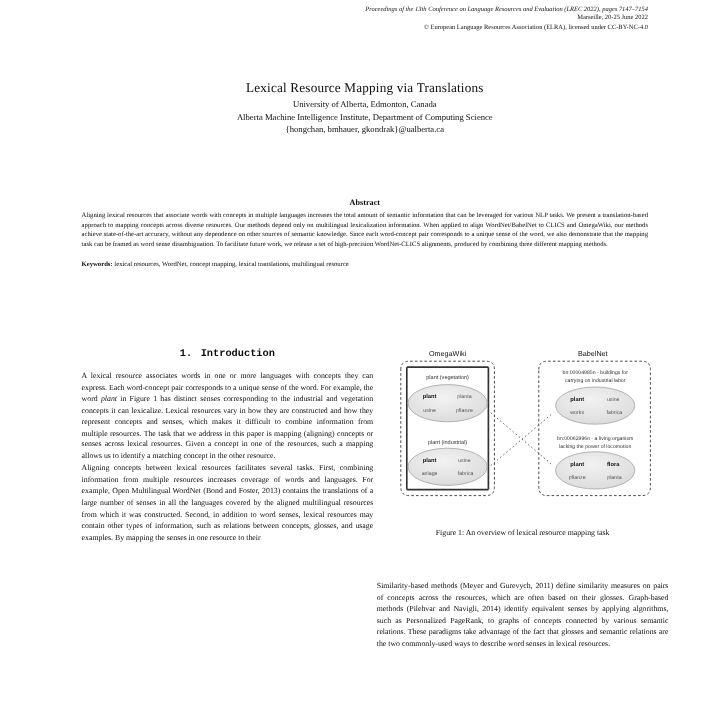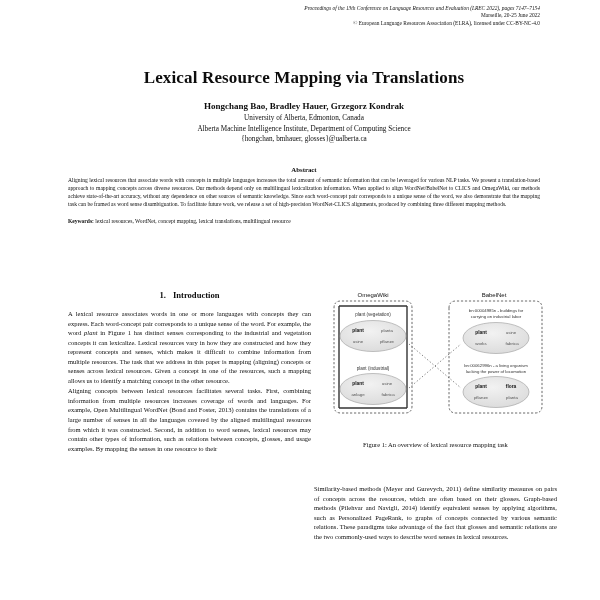--- a/index.html
+++ b/index.html
@@ -16,21 +16,21 @@
   .page-header{
     position:absolute; top:5px; left:68px; right:60px;
     text-align:right;
     font-size:5.4px; line-height:7.4px;
     color:#111;
   }
   .page-header .ln1{ font-style:italic; }
 
   
   .title-block{ position:absolute; top:68px; left:68px; right:60px; text-align:center; }
-  .paper-title{ font-size:17px; font-weight:bold; letter-spacing:.15px; }
+  .paper-title{ font-size:11px; font-weight:normal; letter-spacing:.15px; }
   .authors{ margin-top:13px; font-size:9px; font-weight:bold; }
   .affil{ margin-top:2.5px; font-size:7.2px; line-height:9.4px; }
   .email{ font-size:7.2px; line-height:9.4px; }
 
   
   .abstract-wrap{ position:absolute; top:166px; left:68px; right:60px; }
   .abstract-head{ text-align:center; font-size:6.8px; font-weight:bold; margin-bottom:3px; }
   .abstract-body{
     font-size:5.55px; line-height:8.1px; text-align:justify;
     text-justify:inter-word; hyphens:none;
@@ -38,21 +38,21 @@
   .keywords{ margin-top:9px; font-size:5.55px; line-height:8.1px; }
   .keywords b{ font-weight:bold; }
 
   
   .col{ position:absolute; width:243px; }
   .col-left{ left:68px; top:288px; }
   .col-right{ left:314px; top:288px; }
 
   .sec-head{
     text-align:center; font-size:8.6px; font-weight:bold;
-    margin-bottom:9px; margin-top:2px;
+    margin-bottom:9px; margin-top:2px;font-family:Liberation Mono, monospace;
   }
   .sec-head .num{ margin-right:7px; }
 
   p.body{
     font-size:6.5px; line-height:9.55px; text-align:justify;
     text-justify:inter-word;
   }
   p.body + p.body{ text-indent:0; margin-top:1px; }
   p.body i{ font-style:italic; }
 
@@ -70,24 +70,23 @@
 <body>
 
 <div class="page-header">
   <div class="ln1">Proceedings of the 13th Conference on Language Resources and Evaluation (LREC 2022), pages 7147–7154</div>
   <div>Marseille, 20-25 June 2022</div>
   <div>© European Language Resources Association (ELRA), licensed under CC-BY-NC-4.0</div>
 </div>
 
 <div class="title-block">
   <div class="paper-title">Lexical Resource Mapping via Translations</div>
-  <div class="authors">Hongchang Bao, Bradley Hauer, Grzegorz Kondrak</div>
   <div class="affil">University of Alberta, Edmonton, Canada</div>
   <div class="affil">Alberta Machine Intelligence Institute, Department of Computing Science</div>
-  <div class="email">{hongchan, bmhauer, glosses}@ualberta.ca</div>
+  <div class="email">{hongchan, bmhauer, gkondrak}@ualberta.ca</div>
 </div>
 
 <div class="abstract-wrap">
   <div class="abstract-head">Abstract</div>
   <div class="abstract-body">Aligning lexical resources that associate words with concepts in multiple languages increases the total amount of semantic information that can be leveraged for various NLP tasks. We present a translation-based approach to mapping concepts across diverse resources. Our methods depend only on multilingual lexicalization information. When applied to align WordNet/BabelNet to CLICS and OmegaWiki, our methods achieve state-of-the-art accuracy, without any dependence on other sources of semantic knowledge. Since each word-concept pair corresponds to a unique sense of the word, we also demonstrate that the mapping task can be framed as word sense disambiguation. To facilitate future work, we release a set of high-precision WordNet-CLICS alignments, produced by combining three different mapping methods.</div>
   <div class="keywords">
     <b>Keywords:</b>
     <span>lexical resources, WordNet, concept mapping, lexical translations, multilingual resource</span>
   </div>
 </div>

